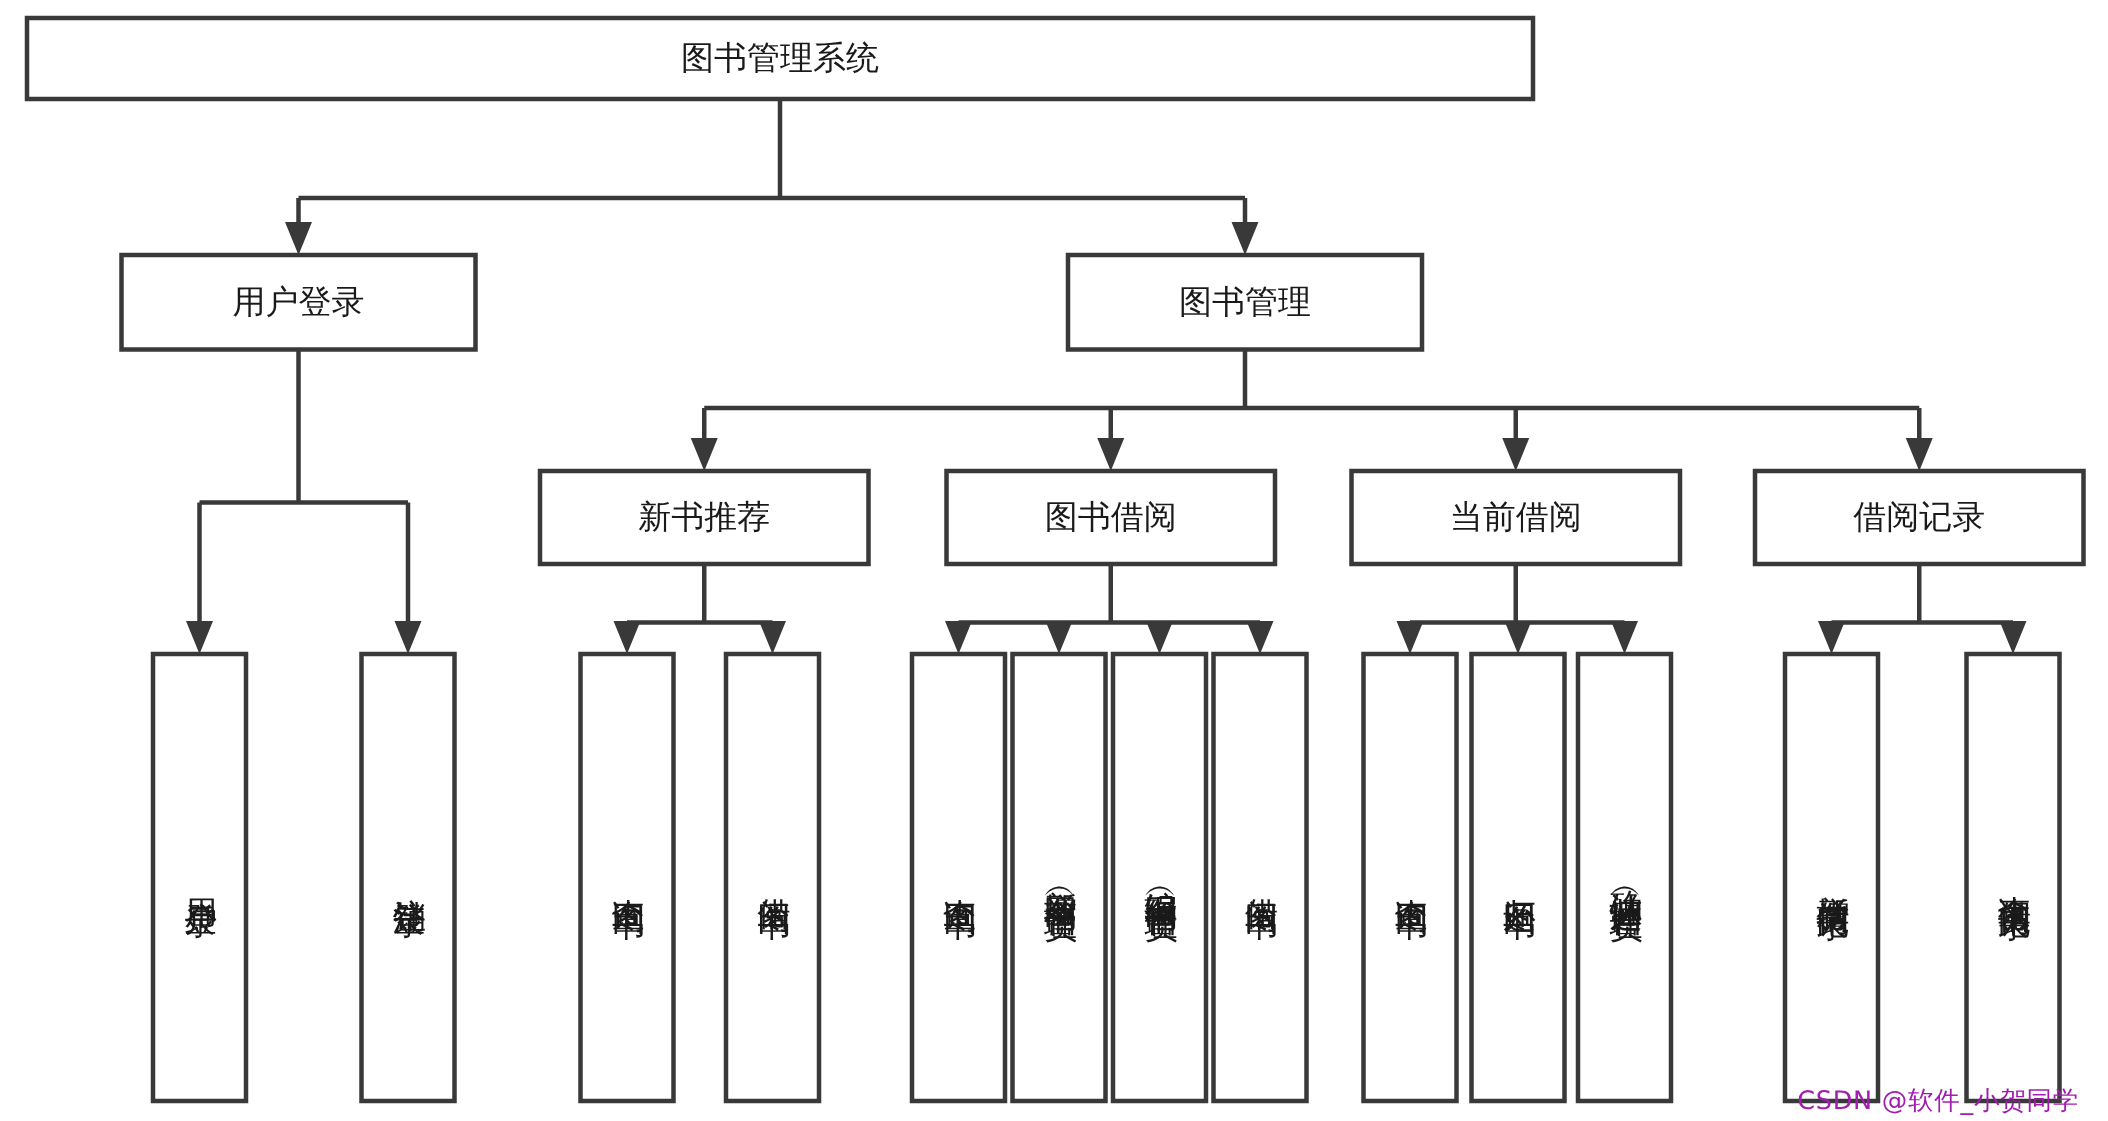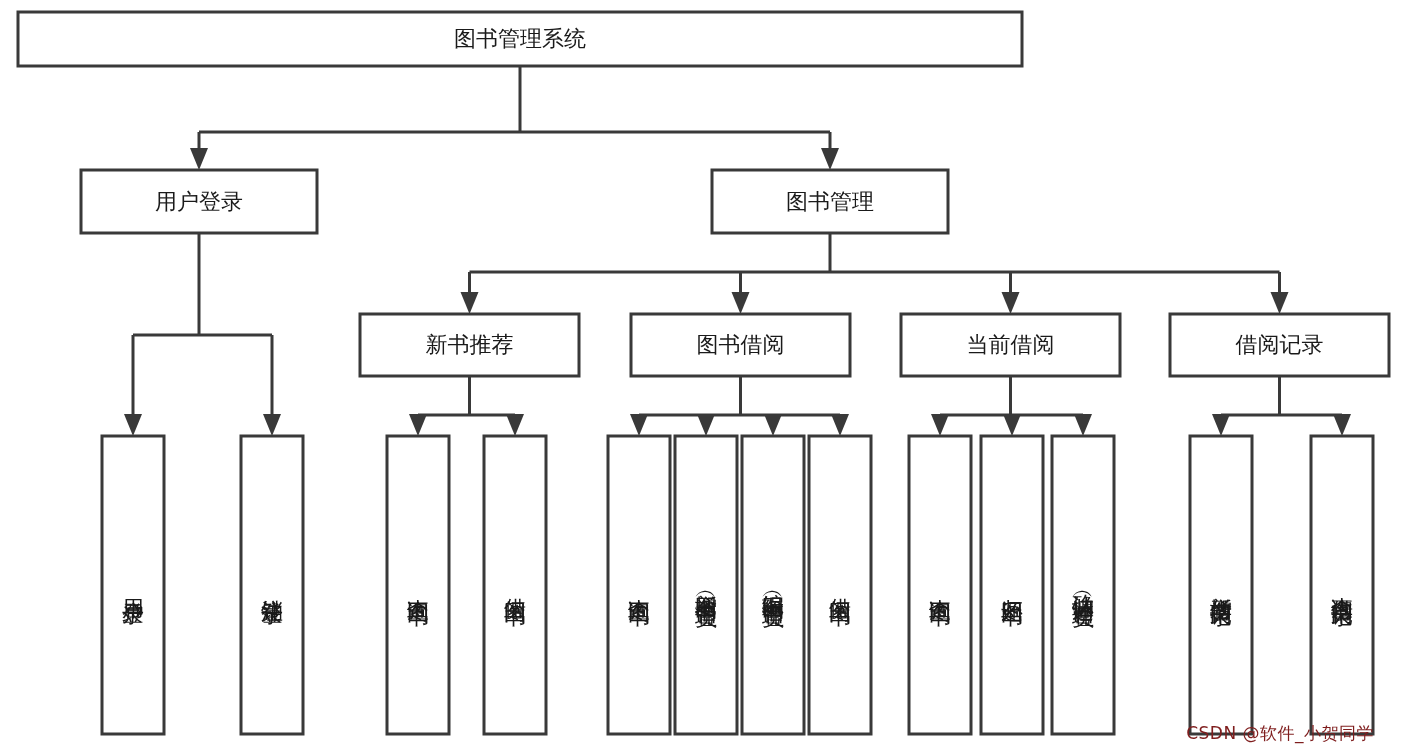--- a/index.html
+++ b/index.html
@@ -57,25 +57,25 @@
     font-family: "DejaVu Sans", "Liberation Sans", sans-serif;
     font-size: 22px;
     line-height: 1.18;
     letter-spacing: 2px;
     color: #1a1a1a;
     white-space: nowrap;
     pointer-events: none;
   }
   .watermark {
     position: absolute;
-    right: 20px;
+    right: 8px;
     bottom: 2px;
     font-family: "DejaVu Sans", "Liberation Sans", sans-serif;
     font-size: 17px;
-    color: #7f1d1d;
+    color: #a21caf;
     letter-spacing: 0.5px;
     white-space: nowrap;
   }
 </style>
 </head>
 <body>
 
 <div id="diagram-root">
 
   <svg class="flow" viewBox="0 0 1405 747">

